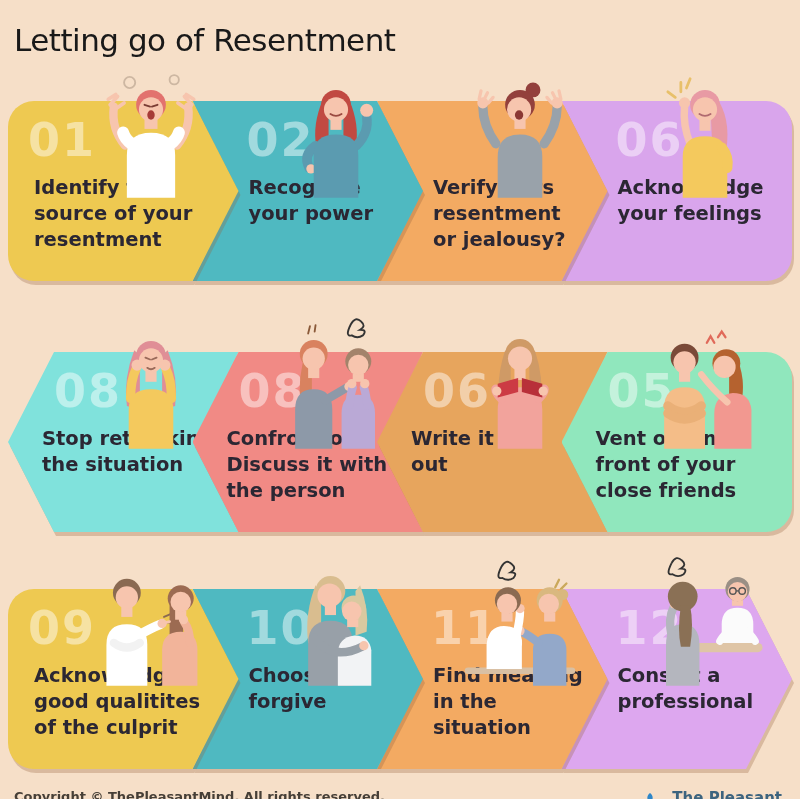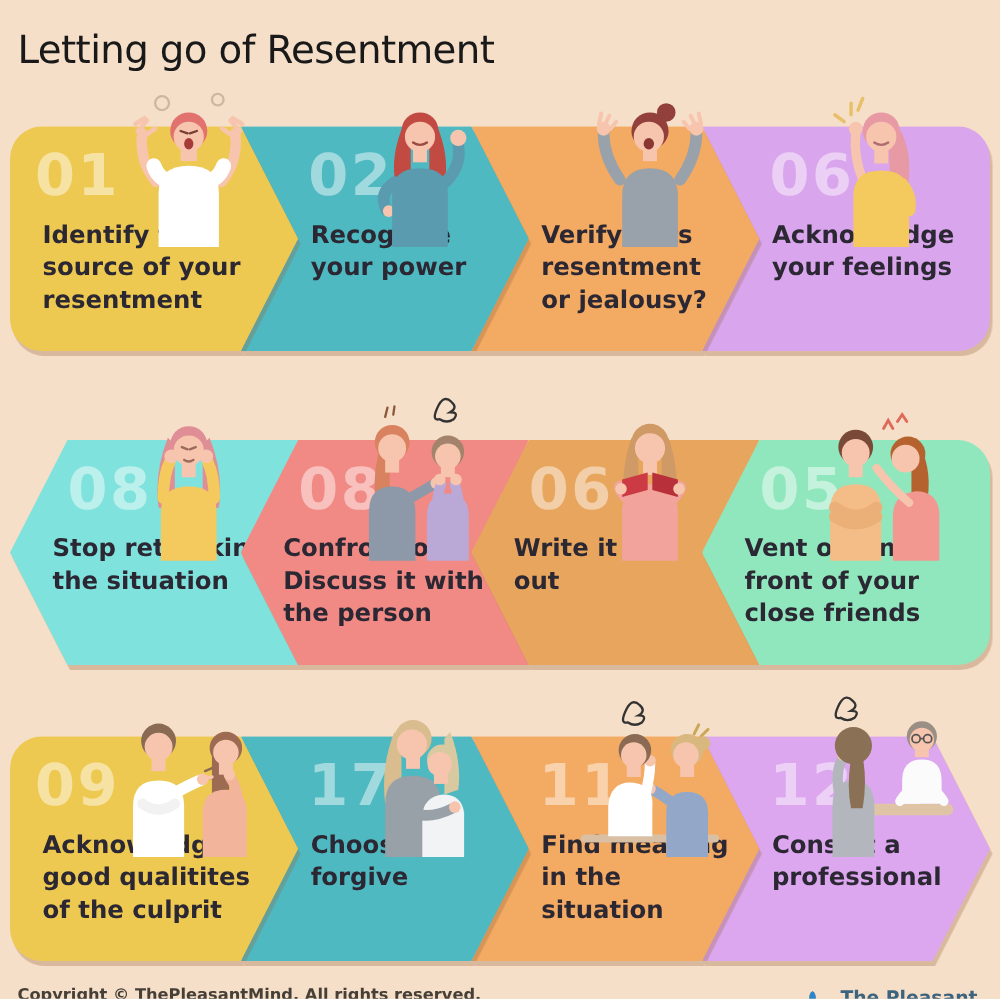--- a/index.html
+++ b/index.html
@@ -268,21 +268,21 @@
           <circle cx="105" cy="79" r="5" fill="#f7c5ae"></circle>
           <rect x="96" y="66" width="12" height="13" fill="#f7c5ae"></rect>
           <circle cx="102" cy="56" r="14" fill="#9c6b52"></circle>
           <circle cx="102" cy="60" r="11" fill="#f7c5ae"></circle>
         </svg></div>
   </div>
   <div class="card zb">
     <div class="swrap">
         <div class="shape clip-r-mid" style="background: rgb(79, 185, 193);"></div>
       </div>
-    <div class="num pm">17</div>
+    <div class="num pm">10</div>
     <div class="label lm">Choose to
 forgive</div>
     <div class="illus"><svg viewBox="0 0 140 150">
           <path d="M48,42 q-12,30 -8,62 l14,6 v-60 z" fill="#d9bd8f"></path>
           <path d="M40,150 V104 Q40,80 64,80 Q88,80 88,104 V150 Z" fill="#98a0a8"></path>
           <rect x="58" y="60" width="12" height="14" fill="#f7c5ae"></rect>
           <circle cx="64" cy="48" r="16" fill="#d9bd8f"></circle>
           <circle cx="63" cy="53" r="13" fill="#f7c5ae"></circle>
           <path d="M96,42 q10,26 7,50 l-12,4 v-48 z" fill="#d9c9a0"></path>
           <path d="M72,150 V116 Q72,98 90,96 Q106,96 108,112 V150 Z" fill="#f2f3f5"></path>

